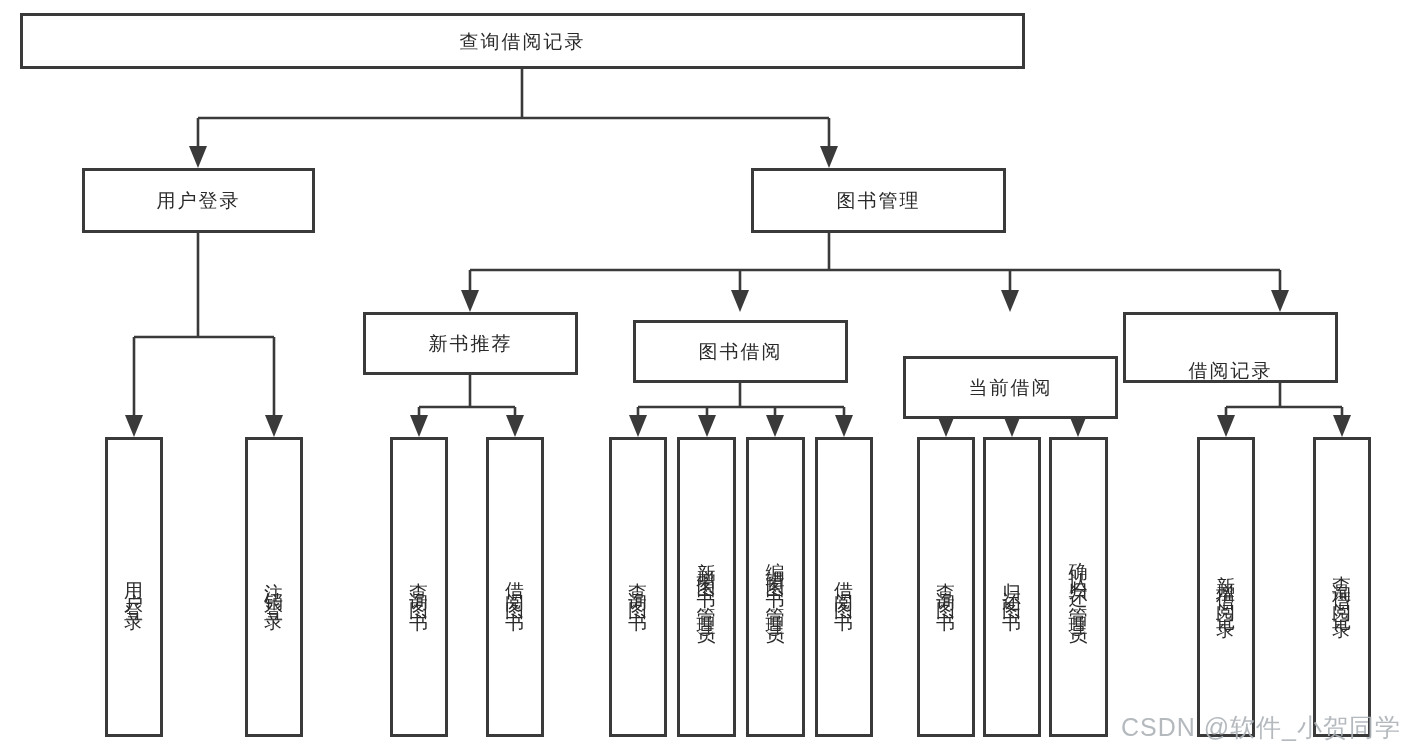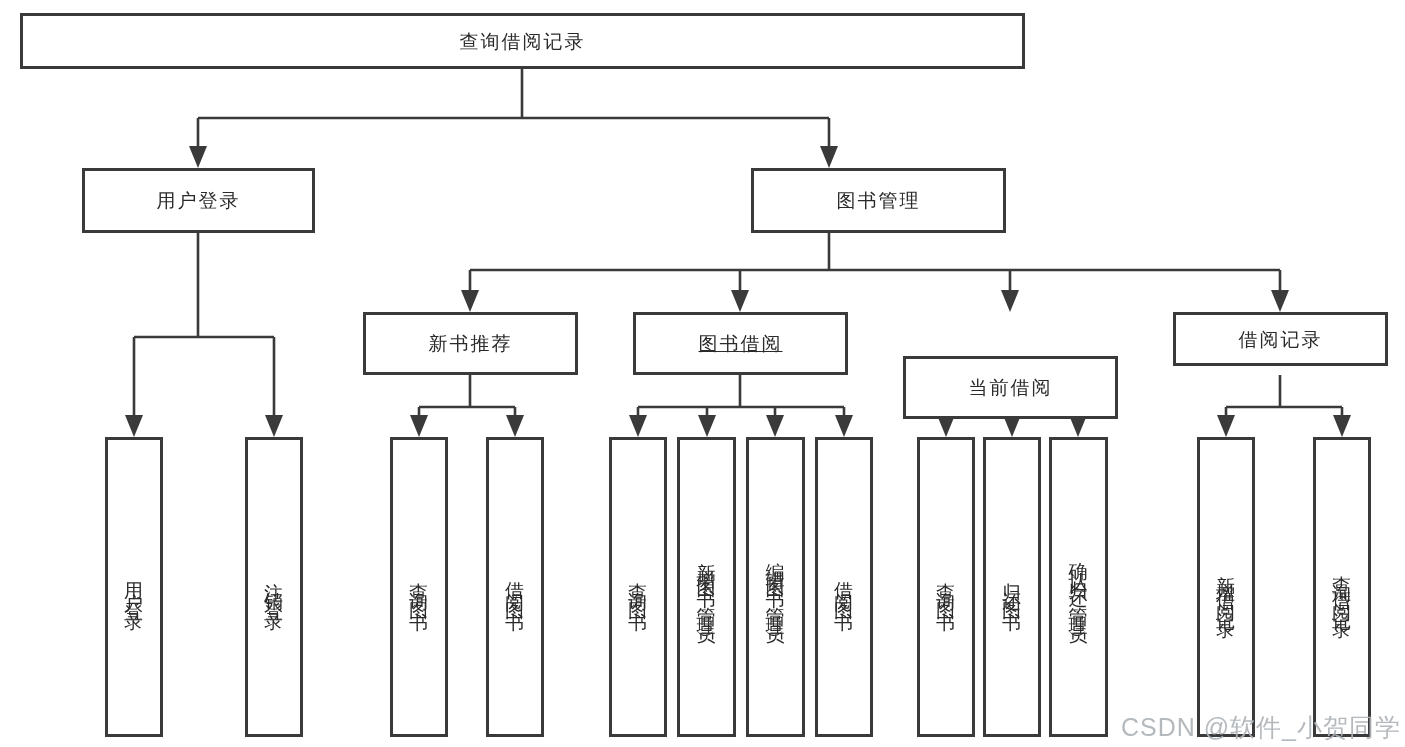--- a/index.html
+++ b/index.html
@@ -116,27 +116,27 @@
   <div class="node hnode" style="left:82px; top:168px; width:233px; height:65px;">
     <span>用户登录</span>
   </div>
   <div class="node hnode" style="left:751px; top:168px; width:255px; height:65px;">
     <span>图书管理</span>
   </div>
 
   <div class="node hnode" style="left:363px; top:312px; width:215px; height:63px;">
     <span>新书推荐</span>
   </div>
-  <div class="node hnode" style="left:633px; top:312px; width:215px; height:63px;text-decoration:underline;">
+  <div class="node hnode" style="left:633px; top:320px; width:215px; height:63px;">
     <span>图书借阅</span>
   </div>
   <div class="node hnode" style="left:903px; top:312px; width:215px; height:63px;margin-top:44px;">
     <span>当前借阅</span>
   </div>
-  <div class="node hnode" style="left:1173px; top:312px; width:215px; height:54px;">
+  <div class="node hnode" style="left:1123px; top:312px; width:215px; height:71px;align-items:flex-end;">
     <span>借阅记录</span>
   </div>
 
   <div class="node vnode" style="left:105px; top:437px; width:58px; height:300px;">
     <span>用户登录</span>
   </div>
   <div class="node vnode" style="left:245px; top:437px; width:58px; height:300px;">
     <span>注销登录</span>
   </div>
 

